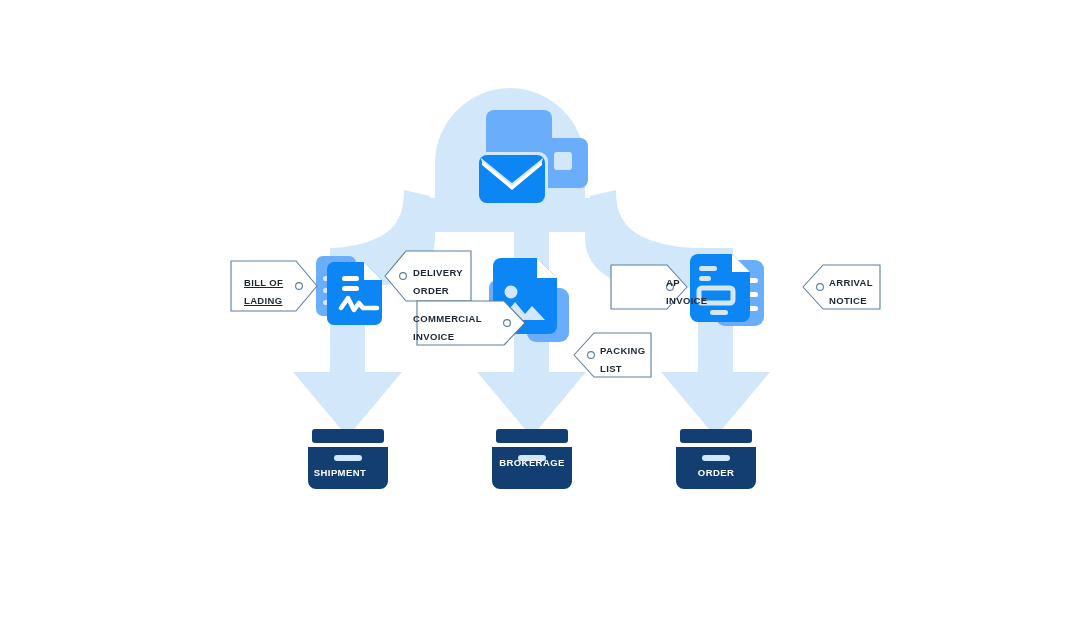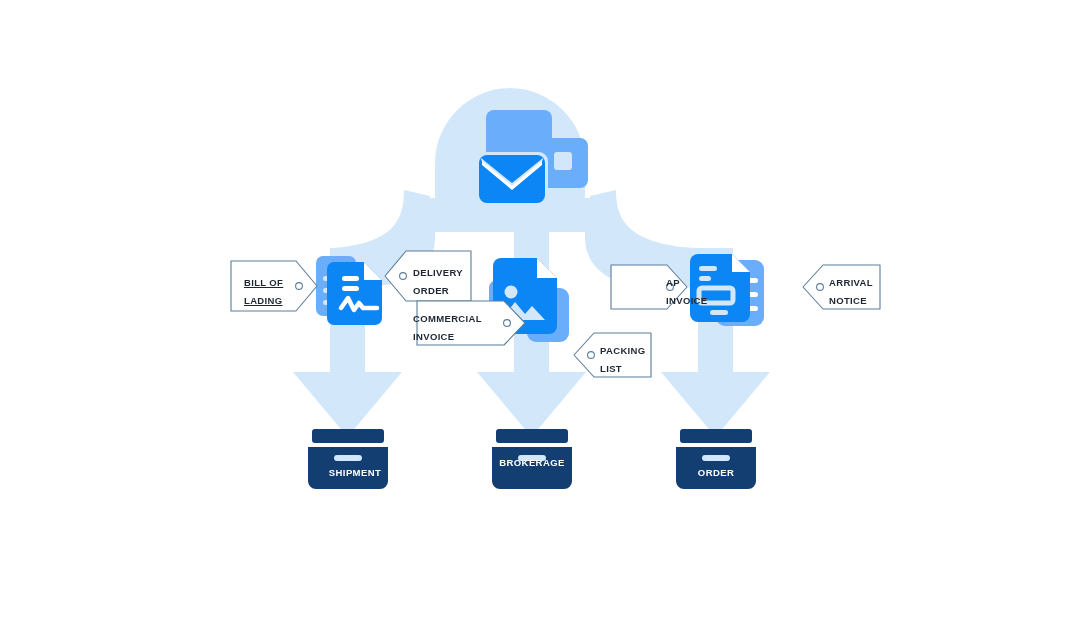--- a/index.html
+++ b/index.html
@@ -249,21 +249,21 @@
   </div>
 
   <div class="icon" style="left:308px;top:429px;width:80px;height:62px;">
     <svg width="80" height="62" viewBox="0 0 80 62">
       <rect x="4" y="0" width="72" height="14" rx="3" fill="#123e72"></rect>
       <path d="M 0 18 h 80 v 34 a 8 8 0 0 1 -8 8 h -64 a 8 8 0 0 1 -8 -8 Z" fill="#123e72"></path>
       <rect x="0" y="18" width="80" height="2" fill="#ffffff" opacity="0"></rect>
       <rect x="26" y="26" width="28" height="6" rx="3" fill="#d3e7fb"></rect>
     </svg>
   </div>
-  <div class="boxlabel" style="left:308px;top:467px;width:64px;padding-left:15px;">SHIPMENT</div>
+  <div class="boxlabel" style="left:308px;top:467px;width:64px;">SHIPMENT</div>
 
   <div class="icon" style="left:492px;top:429px;width:80px;height:62px;">
     <svg width="80" height="62" viewBox="0 0 80 62">
       <rect x="4" y="0" width="72" height="14" rx="3" fill="#123e72"></rect>
       <path d="M 0 18 h 80 v 34 a 8 8 0 0 1 -8 8 h -64 a 8 8 0 0 1 -8 -8 Z" fill="#123e72"></path>
       <rect x="26" y="26" width="28" height="6" rx="3" fill="#d3e7fb"></rect>
     </svg>
   </div>
   <div class="boxlabel" style="left:492px;top:457px;width:80px;">BROKERAGE</div>
 

